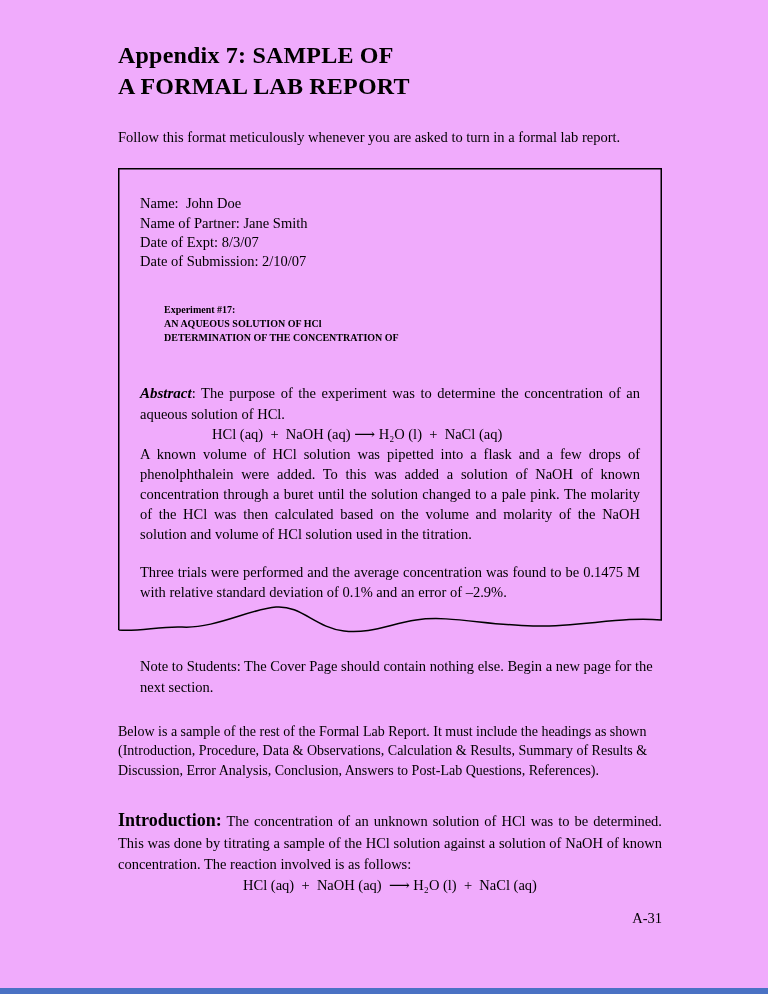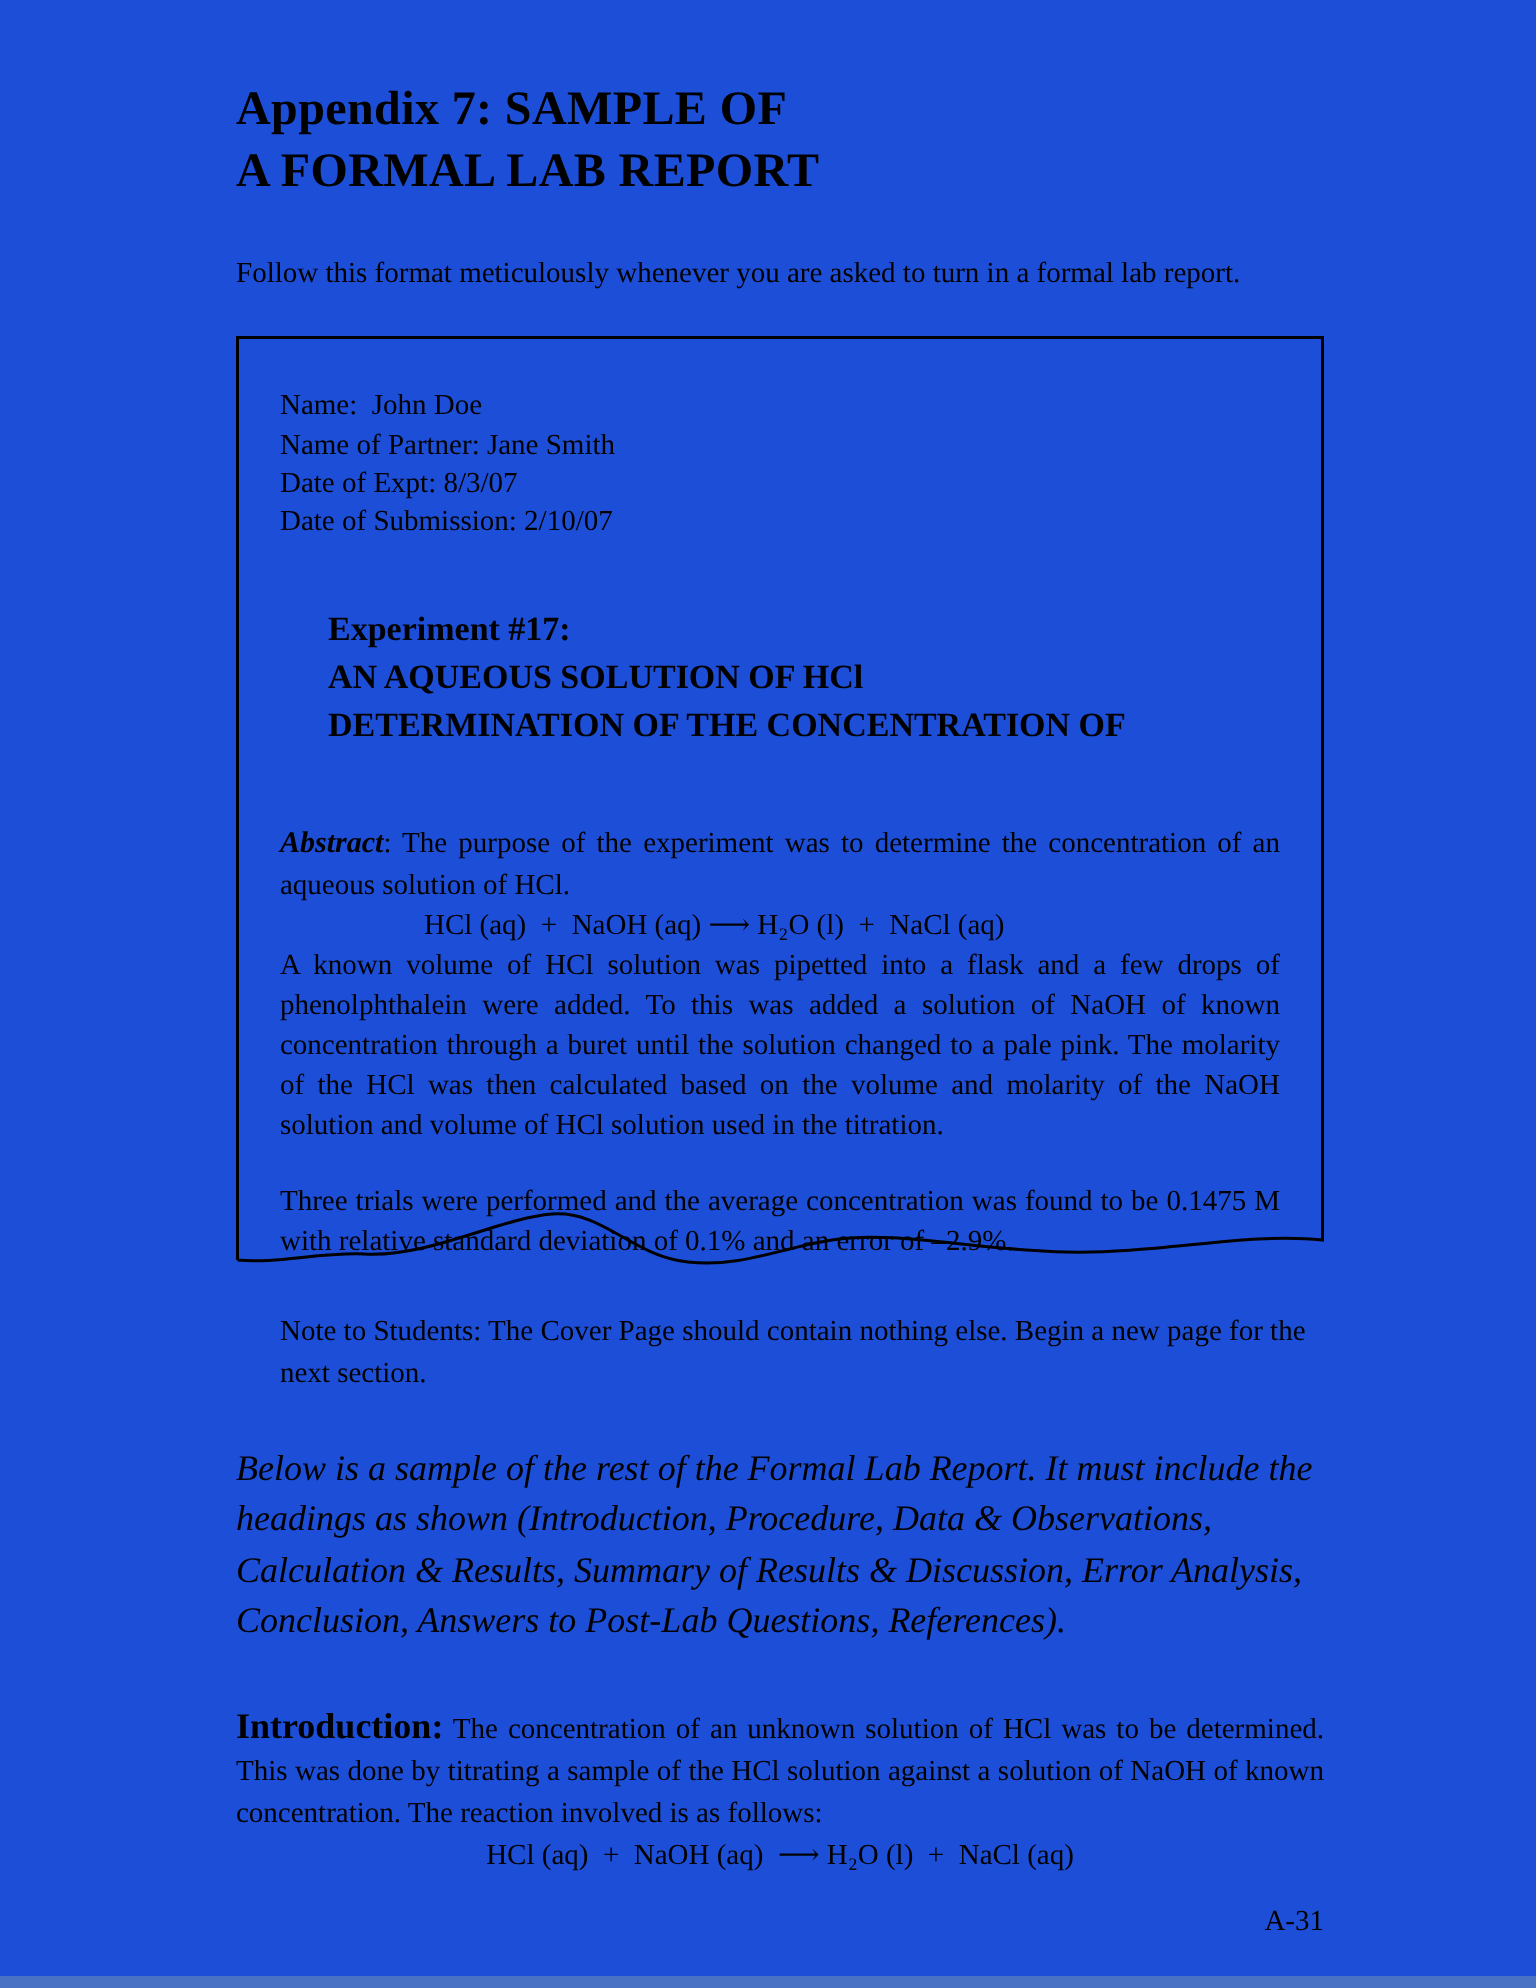--- a/index.html
+++ b/index.html
@@ -2,52 +2,52 @@
 <html><head>
 <meta charset="utf-8">
 <style>
   * { box-sizing: border-box; }
   html, body { margin: 0; padding: 0; background: #e8e8e8; }
   .page {
     position: relative;
     width: 768px;
     height: 994px;
     margin: 0 auto;
-    background: #1d4ed8;
+    background: #f0abfc;
     color: #000000;
     font-family: "Liberation Serif", "DejaVu Serif", serif;
     overflow: hidden;
   }
   .content { padding: 40px 106px 0 118px; }
 
   .title { margin: 0; font-size: 24px; font-weight: bold; line-height: 1.28; letter-spacing: 0.2px; }
   .tline { display: block; }
 
   .instruction { margin: 28px 0 0 0; font-size: 14.5px; }
 
   .coverbox { position: relative; width: 544px; height: 470px; margin-top: 22px; }
   .coverbox-border-svg { position: absolute; left: 0; top: 0; display: block; }
   .coverbox-inner { position: relative; z-index: 1; padding: 26px 22px 0 22px; font-size: 14.5px; }
 
   .cover-header { display: flex; line-height: 1.32; }
   .cover-header-left { width: 313px; }
   .cover-header-left div, .cover-header-right div { white-space: pre-wrap; }
 
-  .experiment-heading { margin: 32px 0 0 24px; font-weight: bold; line-height: 1.4; font-size: 17px; font-family: Liberation Serif, serif; }
+  .experiment-heading { margin: 32px 0 0 24px; font-weight: bold; line-height: 1.4; font-size: 10px; font-family: Liberation Serif, serif; }
 
   .abstract-lead { margin: 38px 0 0 0; text-align: justify; line-height: 1.38; }
   .abstract-word { font-size: 15px; font-weight: bold; font-style: italic; }
 
   .equation { margin: 0 0 0 72px; white-space: pre-wrap; line-height: 1.38; }
 
   .abstract-body { margin: 0; text-align: justify; line-height: 1.38; }
   .abstract-summary { margin: 18px 0 0 0; text-align: justify; line-height: 1.38; }
 
   .note-students { font-size: 14.5px; margin: 18px 0 0 22px; width: 520px; line-height: 1.42; }
-  .below-note { font-style: italic; font-size: 18px; margin: 24px 0 0 0; line-height: 1.42; }
+  .below-note { font-size: 14px; margin: 24px 0 0 0; line-height: 1.42; }
 
   .intro-para { margin: 26px 0 0 0; font-size: 14.5px; text-align: justify; line-height: 1.45; }
   .intro-word { font-size: 18px; font-weight: bold; }
 
   .equation2 { margin-top: 2px; font-size: 14.5px; text-align: center; white-space: pre-wrap; }
 
   .page-number { margin-top: 16px; font-size: 14.5px; text-align: right; }
 
   .bottom-bar {
     position: absolute;

